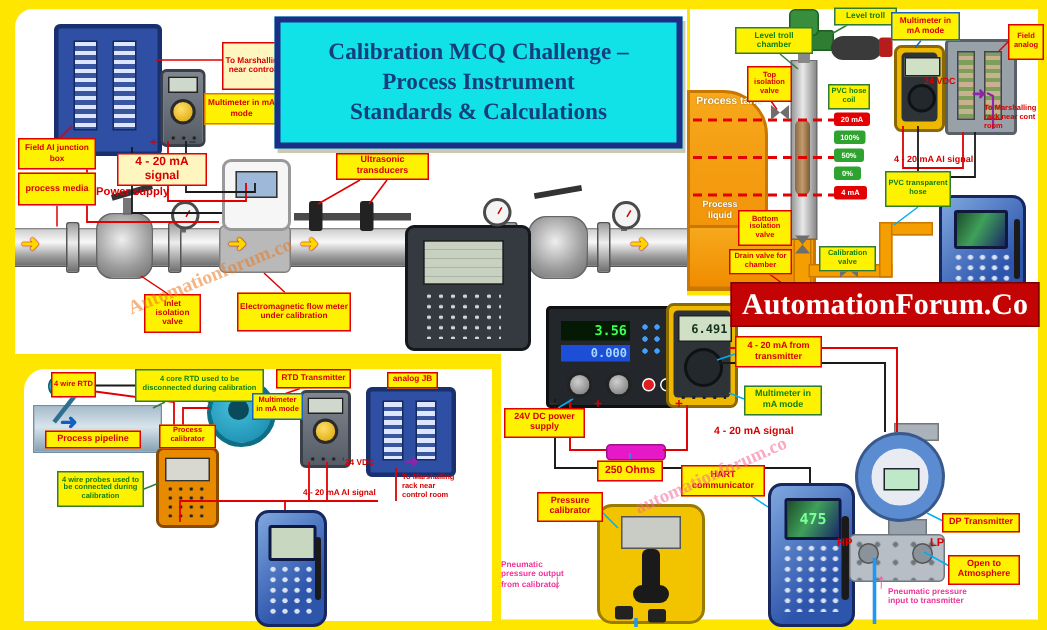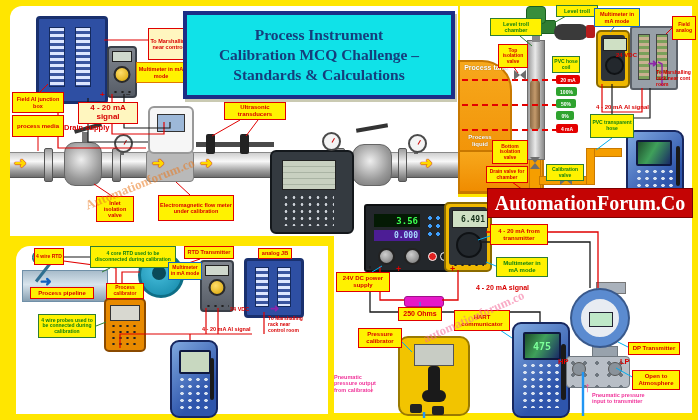--- a/index.html
+++ b/index.html
@@ -144,21 +144,21 @@
 
   <div class="flow-arrow" style="left:14px;top:155px;font-size:15px">➜</div>
   <div class="flow-arrow" style="left:152px;top:155px;font-size:15px">➜</div>
   <div class="flow-arrow" style="left:200px;top:155px;font-size:15px">➜</div>
   <div class="flow-arrow" style="left:420px;top:155px;font-size:15px">➜</div>
 
   <div class="lbl pale" style="left:148px;top:28px;width:56px;height:32px;font-size:5.5px">To Marshalling rack near control room</div>
   <div class="lbl orangeb" style="left:136px;top:62px;width:50px;height:21px;font-size:5.5px">Multimeter in mA mode</div>
   <div class="lbl" style="left:12px;top:92px;width:52px;height:21px;font-size:5.5px">Field AI junction box</div>
   <div class="lbl pale" style="left:78px;top:102px;width:60px;height:22px;font-size:8px">4 - 20 mA signal</div>
-  <div class="txt" style="left:64px;top:124px;font-size:7.5px">Drain supply</div>
+  <div class="txt" style="left:64px;top:124px;font-size:7.5px">Power supply</div>
   <div class="lbl" style="left:12px;top:115px;width:52px;height:22px;font-size:6px">process media</div>
   <div class="lbl" style="left:96px;top:196px;width:38px;height:26px;font-size:5.5px">Inlet isolation valve</div>
   <div class="lbl" style="left:158px;top:195px;width:76px;height:26px;font-size:5.5px">Electromagnetic flow meter under calibration</div>
   <div class="lbl" style="left:224px;top:102px;width:62px;height:18px;font-size:6px">Ultrasonic transducers</div>
   <div class="wm" style="left:86px;top:198px;font-size:13px;color:rgba(234,120,30,.55);transform:rotate(-22deg);transform-origin:left center">Automationforum.co</div>
 
   <div class="tank" style="left:458px;top:60px;width:54px;height:134px;border-radius:0 30px 0 0"></div>
   <div class="tank" style="left:458px;top:150px;width:86px;height:43px"></div>
   <div class="txt white" style="left:461px;top:64px;width:50px;font-size:7px;text-align:center">Process tank</div>
   <div class="txt white" style="left:461px;top:134px;width:38px;font-size:6px;text-align:center">Process liquid</div>
@@ -262,21 +262,21 @@
   <div class="lbl" style="left:30px;top:287px;width:64px;height:12px;font-size:6px">Process pipeline</div>
   <div class="lbl" style="left:106px;top:283px;width:38px;height:16px;font-size:5px">Process calibrator</div>
   <div class="lbl green" style="left:38px;top:314px;width:58px;height:24px;font-size:5px">4 wire probes used to be connected during calibration</div>
   <div class="txt" style="left:230px;top:306px;font-size:5.5px">24 VDC</div>
   <div class="parrow" style="left:270px;top:303px;font-size:11px">➜</div>
   <div class="txt" style="left:268px;top:316px;width:40px;font-size:5px">To Marshalling rack near control room</div>
   <div class="txt" style="left:202px;top:326px;font-size:5.5px">4 - 20 mA AI signal</div>
 
   <div class="psu" style="left:364px;top:204px;width:94px;height:64px">
     <div class="disp" style="left:8px;top:8px;width:44px;height:13px;background:#041A04;color:#3CFF50;font-size:9px">3.56</div>
-    <div class="disp" style="left:8px;top:24px;width:44px;height:11px;background:#4c1d95;color:#A8D8FF;font-size:8px">0.000</div>
+    <div class="disp" style="left:8px;top:24px;width:44px;height:11px;background:#1d4ed8;color:#A8D8FF;font-size:8px">0.000</div>
     <div style="position:absolute;left:60px;top:8px;width:24px;height:26px;background-image:radial-gradient(#3FA0FF 1.6px,transparent 2px);background-size:8px 8px"></div>
     <div class="knob" style="left:12px;top:42px;width:13px;height:13px"></div>
     <div class="knob" style="left:38px;top:42px;width:13px;height:13px"></div>
     <div style="position:absolute;left:62px;top:46px;width:7px;height:7px;border-radius:50%;background:#E02020;border:1px solid #fff"></div>
     <div style="position:absolute;left:74px;top:46px;width:7px;height:7px;border-radius:50%;background:#202020;border:1px solid #fff"></div>
   </div>
 
   <div class="fluke" style="left:444px;top:202px;width:44px;height:66px">
     <div class="face" style="height:58px"></div>
     <div class="lcd" style="left:6px;top:6px;width:32px;height:16px;font-size:8px">6.491</div>
@@ -380,19 +380,19 @@
     <polyline points="496,266 486,262" fill="none" stroke="#00AEEF" stroke-width="1"></polyline>
     <polyline points="420,306 420,302" fill="none" stroke="#00AEEF" stroke-width="1"></polyline>
     <polyline points="482,318 512,338" fill="none" stroke="#00AEEF" stroke-width="1"></polyline>
     <polyline points="400,340 412,352" fill="none" stroke="#00AEEF" stroke-width="1"></polyline>
     <polyline points="630,348 618,342" fill="none" stroke="#00AEEF" stroke-width="1"></polyline>
     <polyline points="634,378 616,368" fill="none" stroke="#00AEEF" stroke-width="1"></polyline>
     <polyline points="372,272 382,266" fill="none" stroke="#00AEEF" stroke-width="1"></polyline>
   </svg>
 
   <div id="title-box">
+    <div>Calibration MCQ Challenge –</div>
     <div>Process Instrument</div>
-    <div>Calibration MCQ Challenge –</div>
     <div>Standards &amp; Calculations</div>
   </div>
   <div id="banner">AutomationForum.Co</div>
 
 </div>
 
 </body></html>

